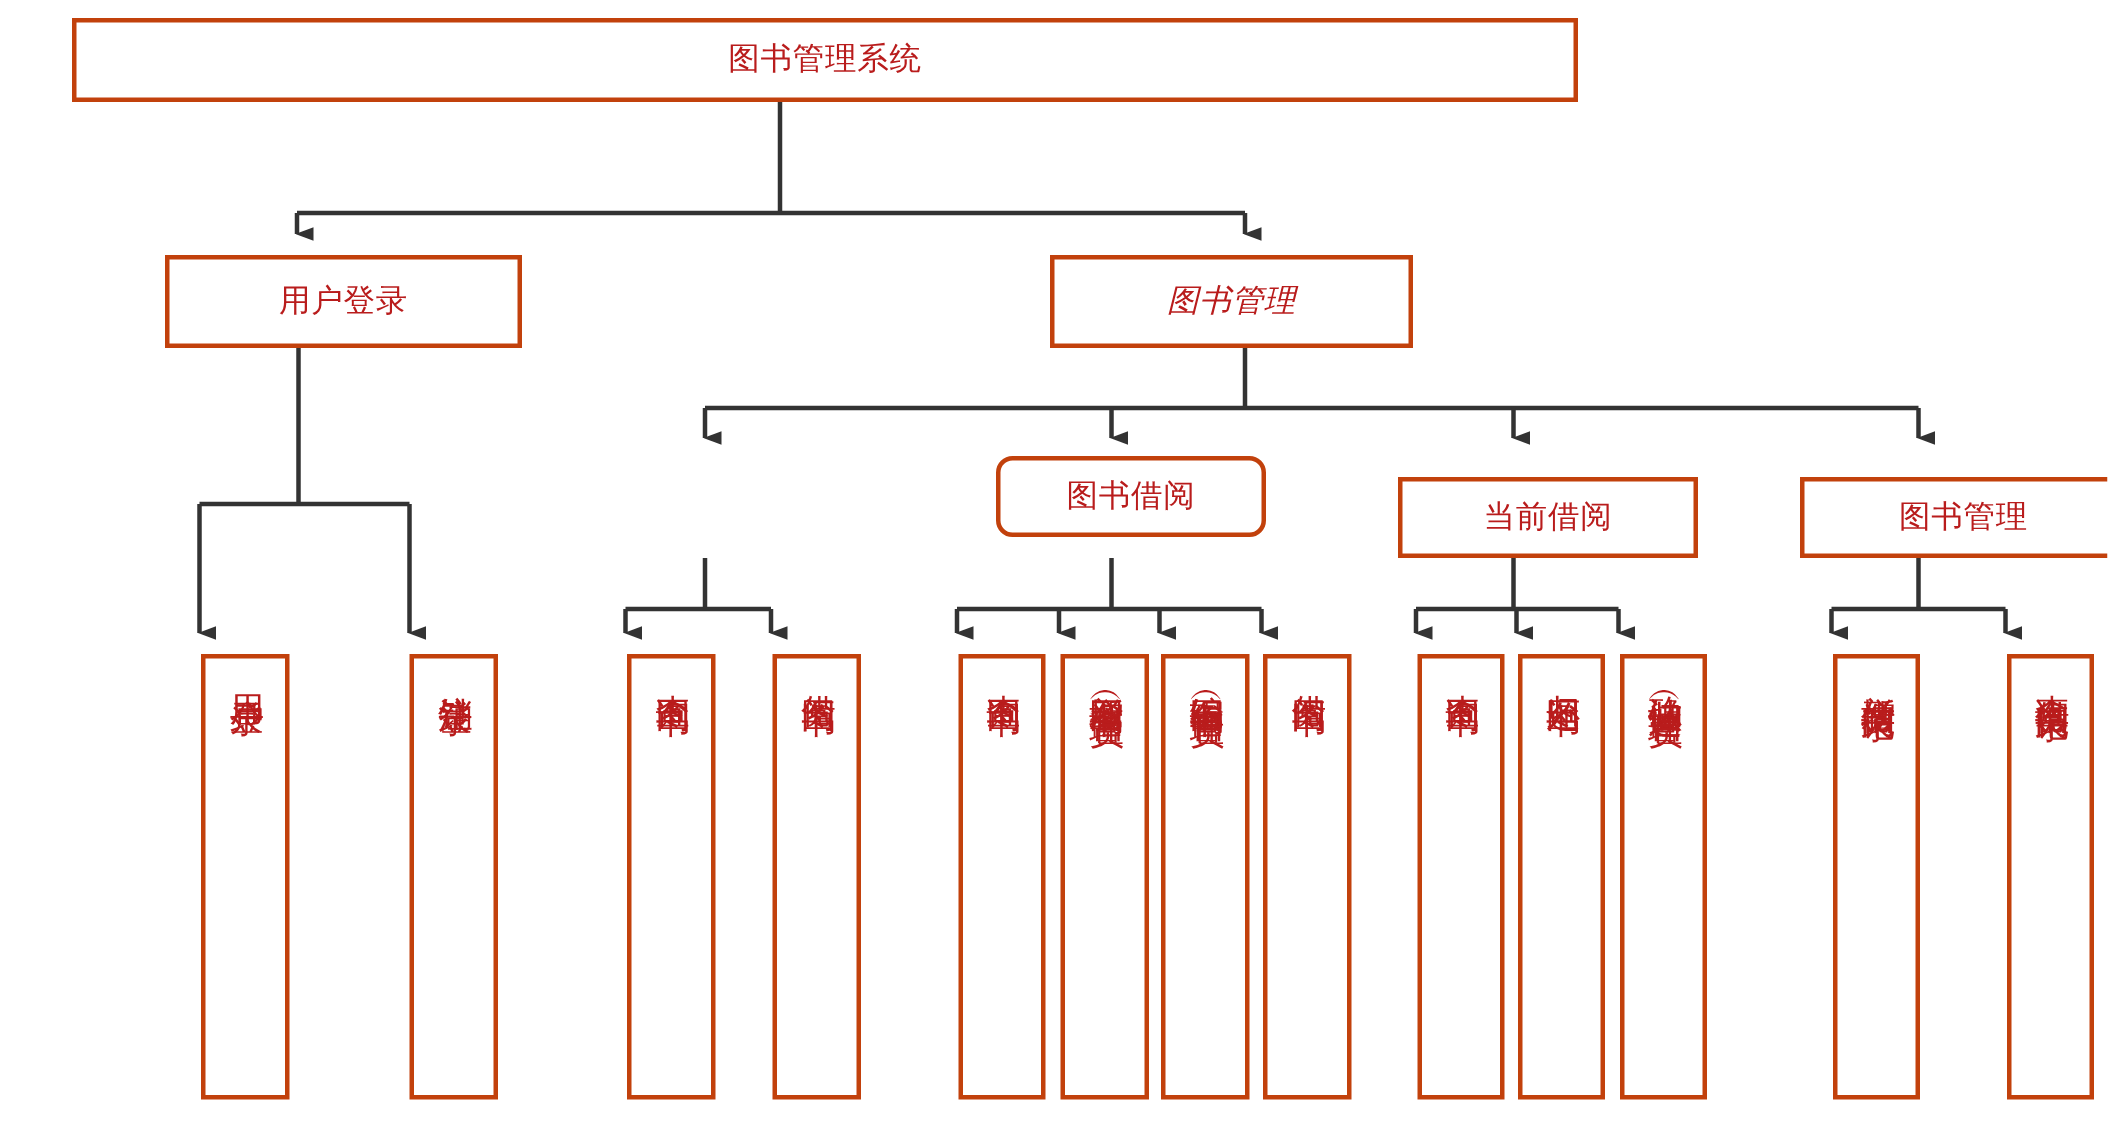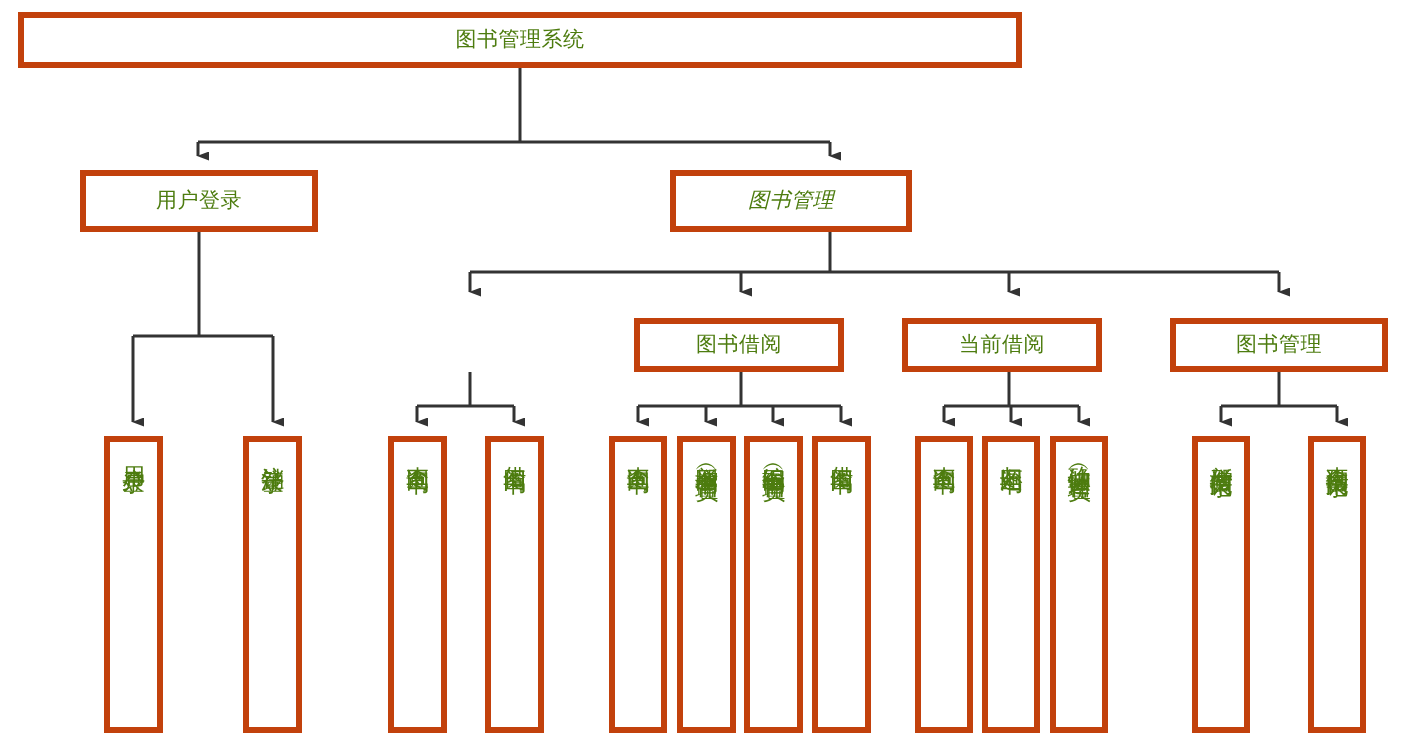--- a/index.html
+++ b/index.html
@@ -21,27 +21,28 @@
   #diagram-svg {
     position: absolute;
     left: 0;
     top: 0;
     width: 1405px;
     height: 747px;
   }
   .node {
     position: absolute;
     box-sizing: border-box;
-    border: 6px solid #c2410c;
+    border: 3px solid #c2410c;
     background: #ffffff;
     display: flex;
     align-items: center;
     justify-content: center;
-    color: #4d7c0f;
+    color: #b91c1c;
     z-index: 2;
+    margin-left: 30px;
   }
   .node .label {
     display: block;
     text-align: center;
     line-height: 1.22;
     letter-spacing: 0.5px;
     white-space: nowrap;
   }
   .node.horizontal .label {
     font-size: 21px;
@@ -133,21 +134,21 @@
 
   <div class="node horizontal" style="left:80px; top:170px; width:238px; height:62px;">
     <span class="label">用户登录</span>
   </div>
 
   <div class="node horizontal" style="left:670px; top:170px; width:242px; height:62px;font-style:italic;">
     <span class="label">图书管理</span>
   </div>
 
 
-  <div class="node horizontal" style="left:634px; top:318px; width:210px; height:54px;">
+  <div class="node horizontal" style="left:634px; top:304px; width:180px; height:54px;border-radius:11px;">
     <span class="label">图书借阅</span>
   </div>
 
   <div class="node horizontal" style="left:902px; top:318px; width:200px; height:54px;">
     <span class="label">当前借阅</span>
   </div>
 
   <div class="node horizontal" style="left:1170px; top:318px; width:218px; height:54px;">
     <span class="label">图书管理</span>
   </div>

